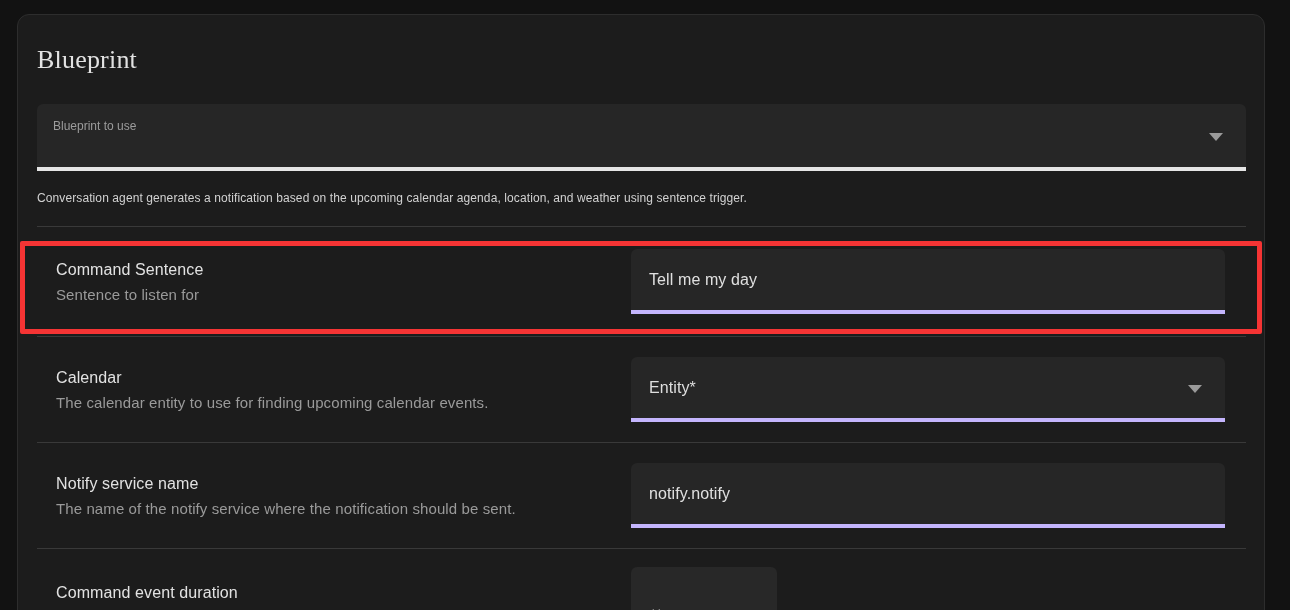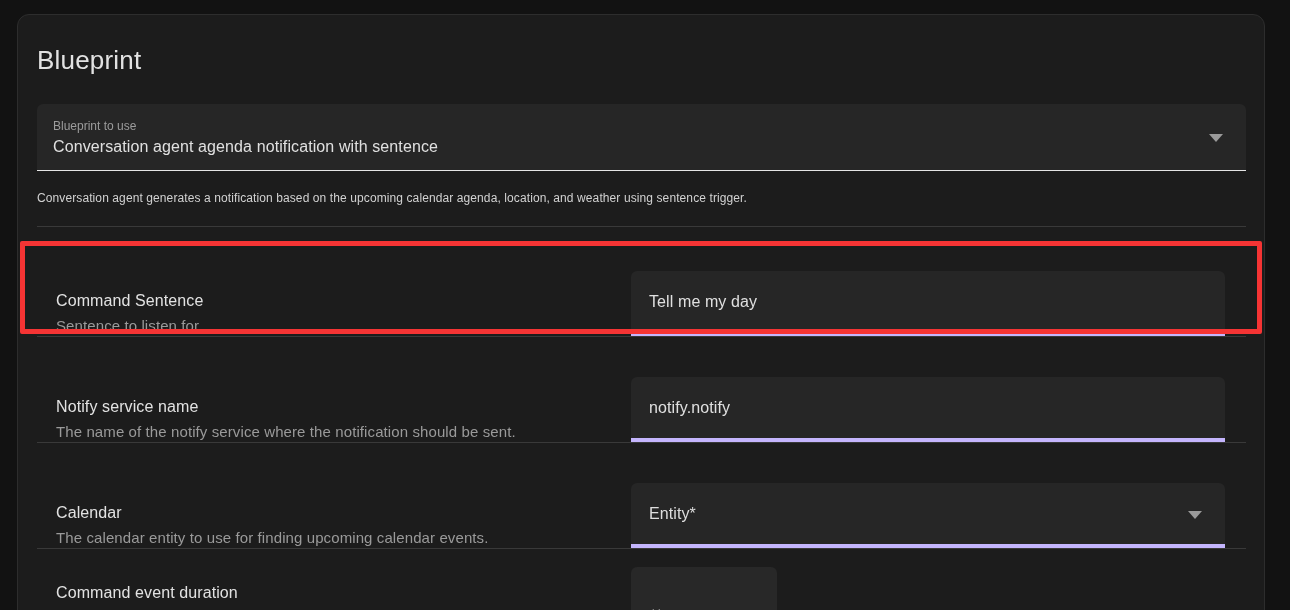--- a/index.html
+++ b/index.html
@@ -18,29 +18,30 @@
     border: 1px solid #2d2d2d;
     border-radius: 12px;
   }
   .card-top { padding: 30px 18px 0 19px; }
   .page-title {
     font-size: 26px;
     font-weight: 400;
     color: #e2e2e2;
     line-height: 30px;
     letter-spacing: 0.2px;
+    font-family: Liberation Serif, serif;
   }
   
   .picker {
     position: relative;
     margin-top: 29px;
     height: 67px;
     background: #262626;
     border-radius: 6px 6px 0 0;
-    border-bottom: 1px solid #e5e5e5;
+    border-bottom: 4px solid #e5e5e5;
     padding: 15px 48px 0 16px;
     cursor: pointer;
   }
   .picker-label {
     font-size: 12px;
     color: #9c9c9c;
     line-height: 15px;
     display: block;
   }
   .picker-value {
@@ -68,21 +69,21 @@
     color: #d2d2d2;
     letter-spacing: 0.1px;
     line-height: 20px;
   }
   
   .rows { margin-top: 18px; }
   .settings-row {
     border-top: 1px solid #393939;
     min-height: 106px;
     display: flex;
-    align-items: flex-end;
+    align-items: center;
     padding: 0 21px 0 19px;
   }
   .settings-row.first { min-height: 110px; }
   .settings-row.last {
     align-items: flex-start;
     min-height: 170px;
   }
   .row-label-block { flex: 1 1 auto; padding-right: 24px; }
   .settings-row.last .row-label-block { margin-top: 33px; }
   .settings-row.last .control-col { margin-top: 18px; }
@@ -161,61 +162,60 @@
 </style>
 </head>
 <body>
 
 <div class="card">
   <div class="card-top">
     <h1 class="page-title">Blueprint</h1>
 
     <div class="picker">
       <span class="picker-label">Blueprint to use</span>
-      <span class="picker-value">Conversation agent agenda notification with sentence</span>
       <span class="caret"></span>
     </div>
 
     <p class="blueprint-description">Conversation agent generates a notification based on the upcoming calendar agenda, location, and weather using sentence trigger.</p>
 
     <div class="rows">
 
       <div class="settings-row first">
         <div class="row-label-block">
           <div class="row-label">Command Sentence</div>
           <div class="row-description">Sentence to listen for</div>
         </div>
         <div class="control-col">
           <div class="text-field">
             <input type="text" value="Tell me my day" style="">
-          </div>
-        </div>
-      </div>
-
-      <div class="settings-row">
-        <div class="row-label-block">
-          <div class="row-label">Notify service name</div>
-          <div class="row-description">The name of the notify service where the notification should be sent.</div>
-        </div>
-        <div class="control-col">
-          <div class="text-field">
-            <input type="text" value="notify.notify" style="">
           </div>
         </div>
       </div>
 
       <div class="settings-row">
         <div class="row-label-block">
           <div class="row-label">Calendar</div>
           <div class="row-description">The calendar entity to use for finding upcoming calendar events.</div>
         </div>
         <div class="control-col">
           <div class="select-field">
             <span class="select-value">Entity*</span>
             <span class="caret"></span>
+          </div>
+        </div>
+      </div>
+
+      <div class="settings-row">
+        <div class="row-label-block">
+          <div class="row-label">Notify service name</div>
+          <div class="row-description">The name of the notify service where the notification should be sent.</div>
+        </div>
+        <div class="control-col">
+          <div class="text-field">
+            <input type="text" value="notify.notify" style="">
           </div>
         </div>
       </div>
 
       <div class="settings-row last">
         <div class="row-label-block">
           <div class="row-label">Command event duration</div>
           <div class="row-description">How many hours ahead to look for upcoming calendar events</div>
         </div>
         <div class="control-col">

